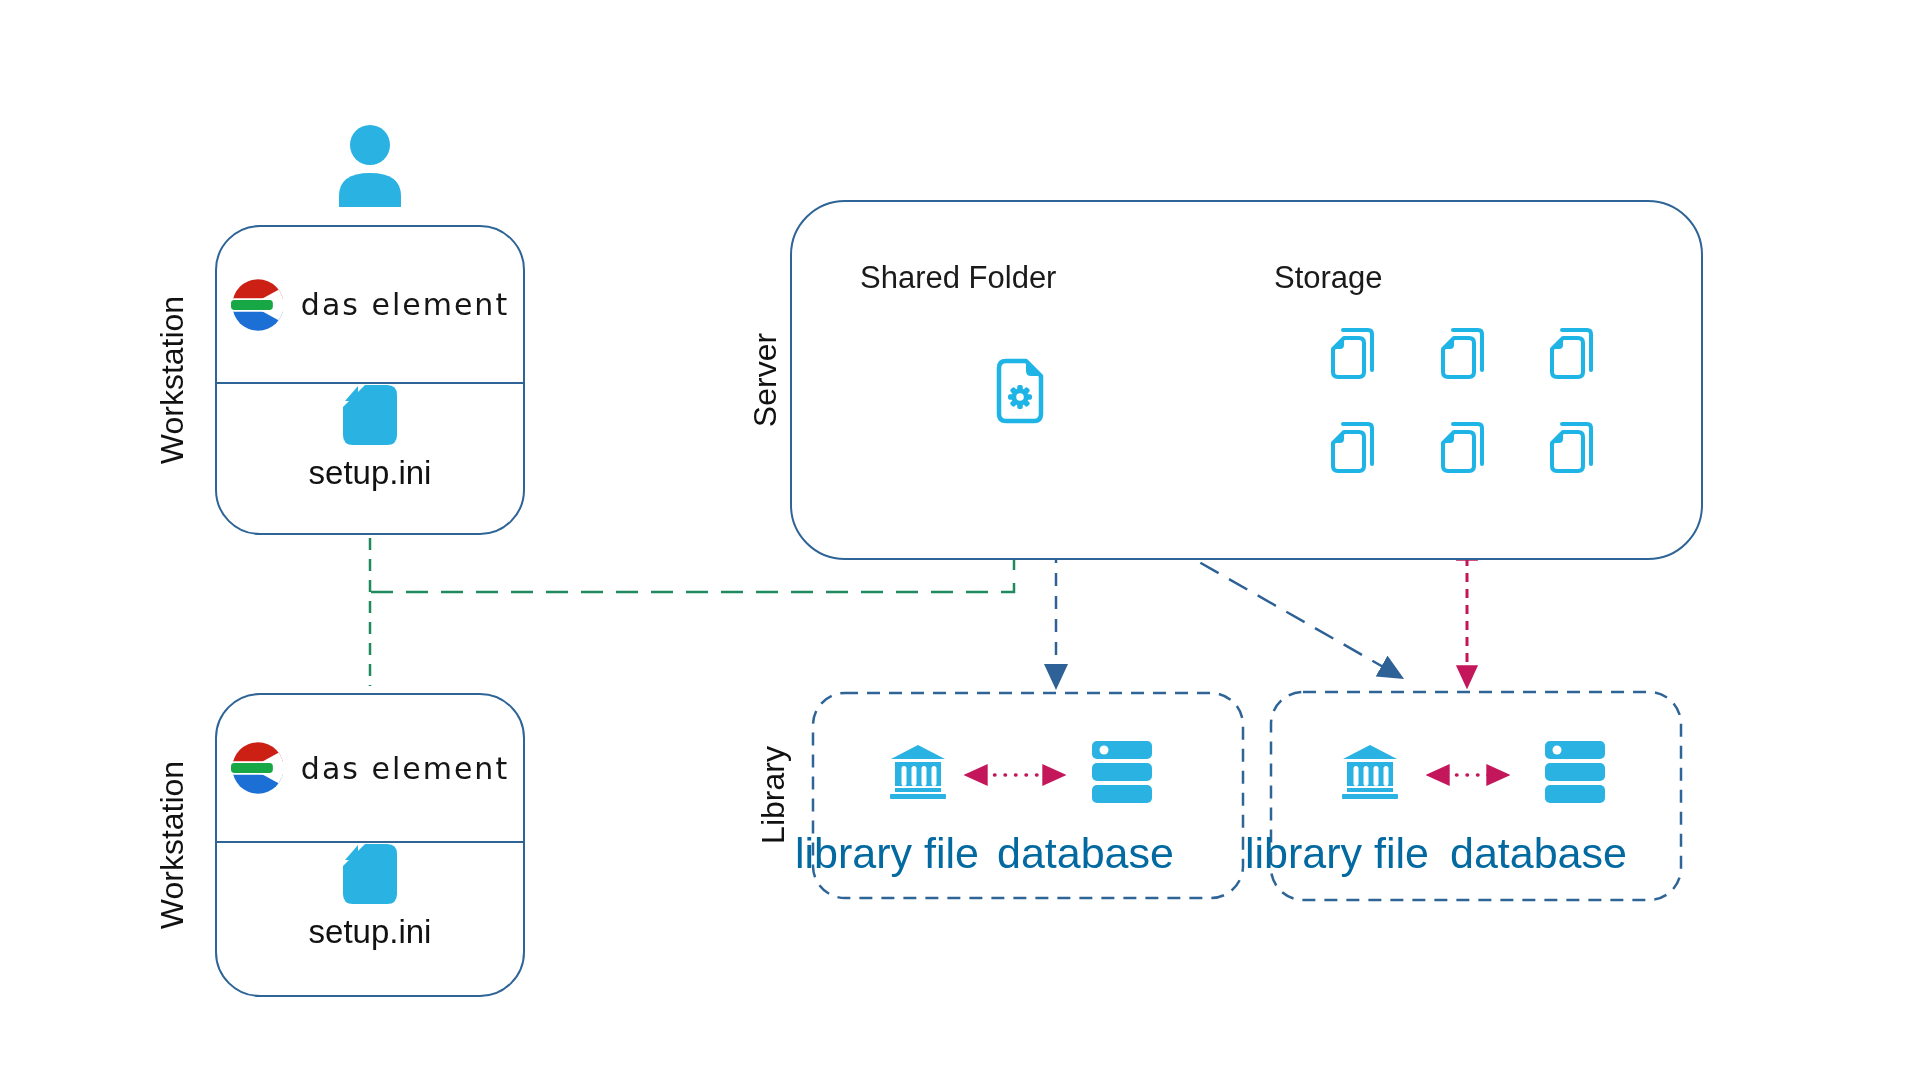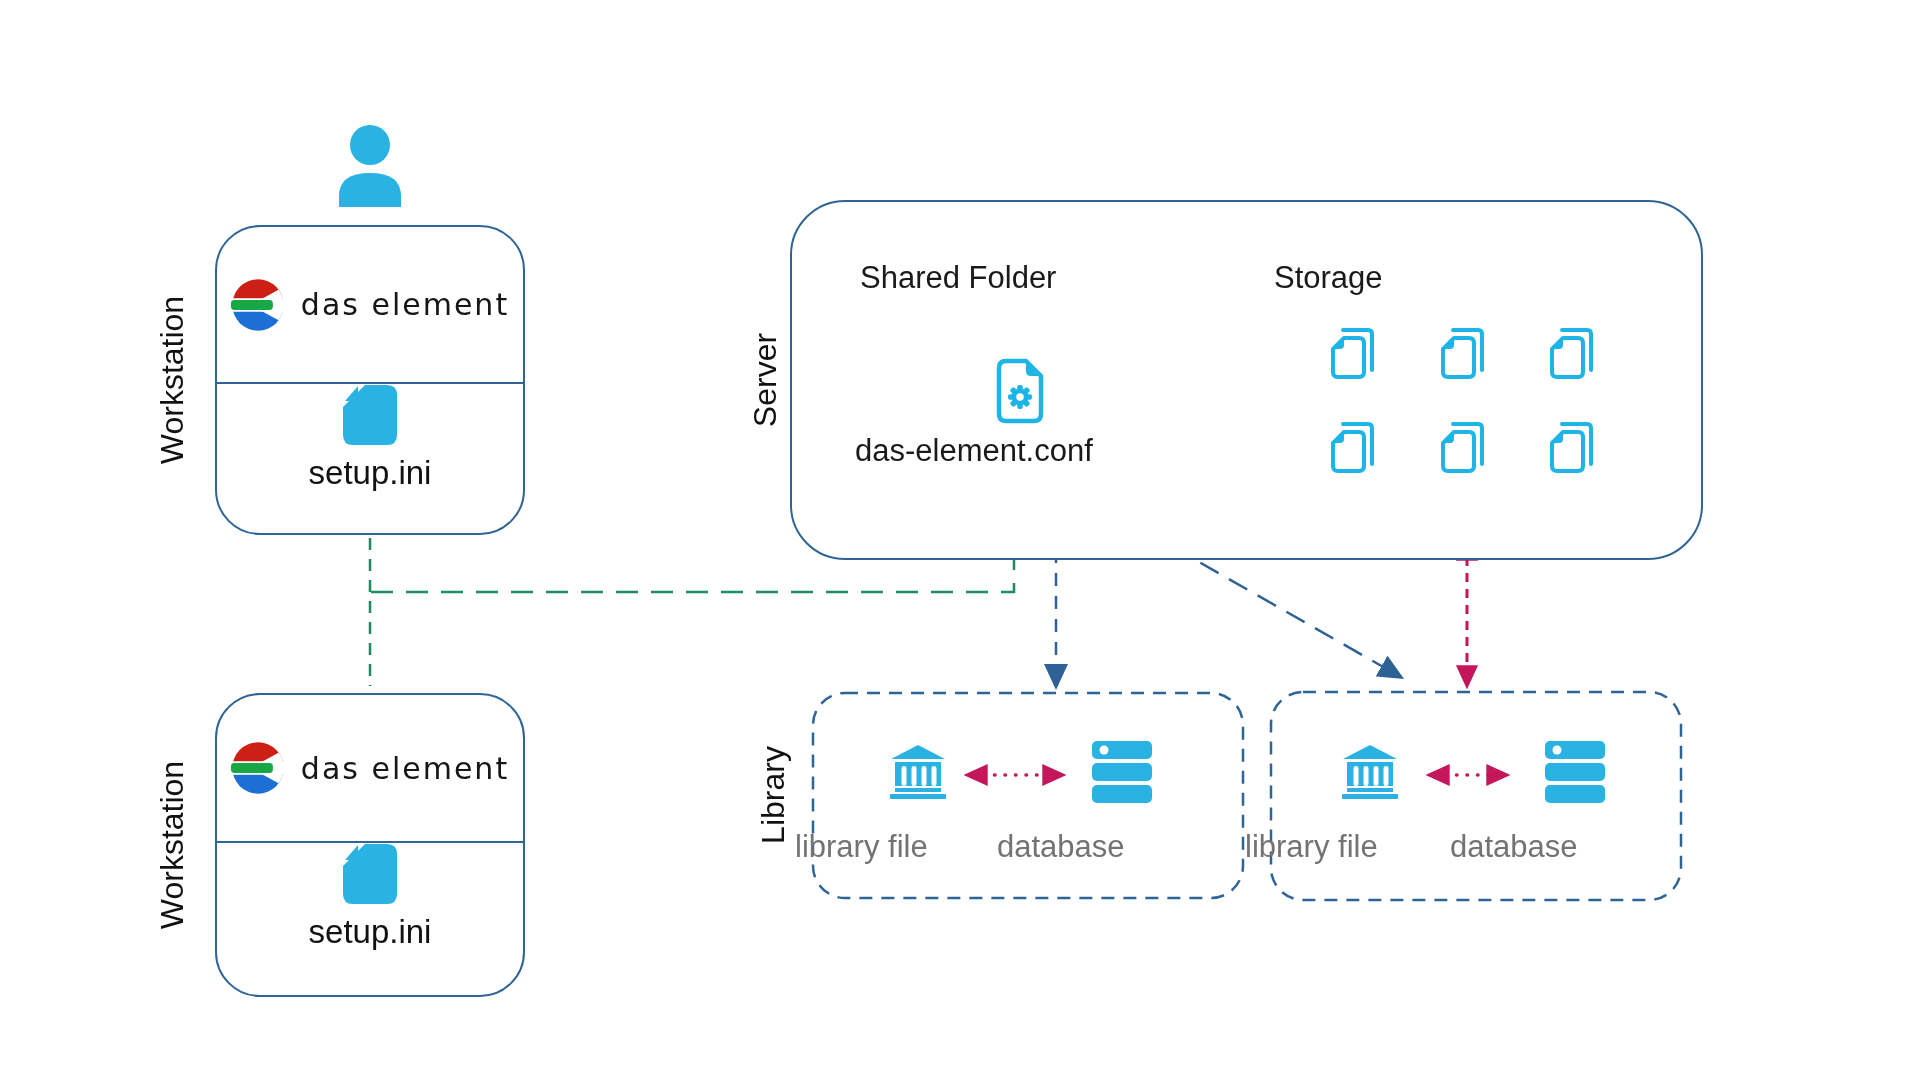--- a/index.html
+++ b/index.html
@@ -10,21 +10,21 @@
     font-size:32px;color:#111;transform:rotate(-90deg);white-space:nowrap;}
   .ws-box{position:absolute;width:310px;background:#fff;border:2.5px solid #2e6496;
     border-radius:45px;display:flex;flex-direction:column;box-sizing:border-box;}
   .ws-top{display:flex;align-items:center;justify-content:center;gap:16px;
     border-bottom:2px solid #2e6496;}
   .ws-bottom{flex:1;display:flex;flex-direction:column;align-items:center;gap:8px;}
   .logo-text{font-family:"DejaVu Sans",sans-serif;font-size:30px;letter-spacing:2px;color:#161616;white-space:nowrap;}
   .file-label{font-size:33px;color:#111;}
   .server-box{position:absolute;left:790px;top:200px;width:913px;height:360px;
     border:2.5px solid #2e6496;border-radius:55px;box-sizing:border-box;background:#fff;}
-  .lib-label-text{font-size:31px;color:#737373;}
+  .lib-label-text{font-size:43px;color:#0369a1;}
   svg.icon{position:absolute;display:block;}
   #overlay{position:absolute;left:0;top:0;pointer-events:none;}
 </style>
 </head>
 <body>
 
 <div class="canvas">
 
   <svg width="0" height="0" style="position:absolute" aria-hidden="true">
     <defs>
@@ -166,21 +166,20 @@
     </div>
   </div>
 
   <div class="side-label" style="left:685px;top:362px;width:160px;height:36px">Server</div>
   <div class="server-box"></div>
 
   <div class="lbl" style="left:860px;top:260px;width:330px">Shared Folder</div>
   <svg class="icon" style="left:993px;top:357px;width:54px;height:68px">
       <use href="#sym-file-conf"></use>
     </svg>
-  <div class="lbl" style="left:855px;top:433px;width:340px">das-element.conf</div>
 
   <div class="lbl" style="left:1274px;top:260px;width:240px">Storage</div>
   <svg class="icon" style="left:1330px;top:327px;width:46px;height:52px">
       <use href="#sym-file-copy"></use>
     </svg>
   <svg class="icon" style="left:1440px;top:327px;width:46px;height:52px">
       <use href="#sym-file-copy"></use>
     </svg>
   <svg class="icon" style="left:1549px;top:327px;width:46px;height:52px">
       <use href="#sym-file-copy"></use>

